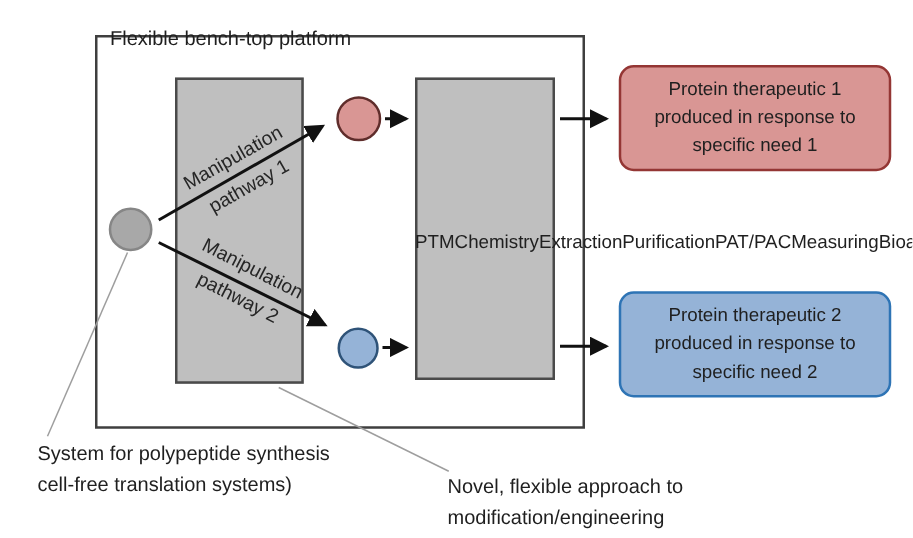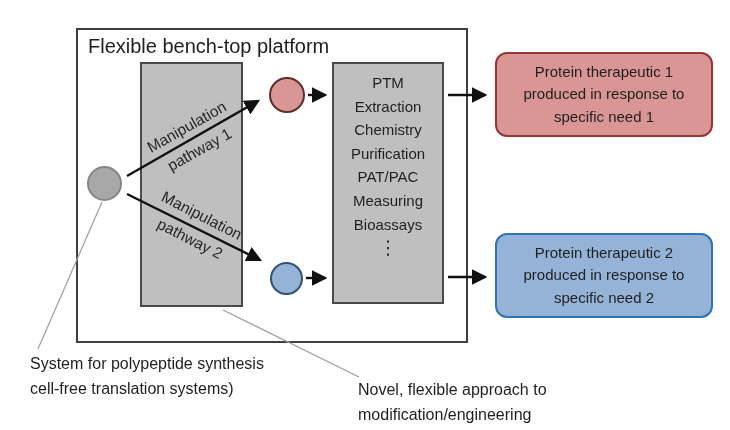--- a/index.html
+++ b/index.html
@@ -8,33 +8,33 @@
     font-family:"Liberation Sans", sans-serif; color:#1f1f1f; overflow:hidden;
   }
   .abs { position:absolute; }
 
   
   #platform-box {
     left:76px; top:28px; width:392px; height:315px;
     border:2px solid #3f3f3f; background:transparent; box-sizing:border-box;
   }
   #platform-title {
-    left:88px; top:35px; font-size:20px; white-space:nowrap;
+    left:88px; top:23px; font-size:16px; white-space:nowrap;
   }
 
   
   .gray-box {
     background:#bfbfbf; border:2px solid #4a4a4a; box-sizing:border-box;
   }
   #manipulation-box { left:140px; top:62px; width:103px; height:245px; }
   #process-box { left:332px; top:62px; width:112px; height:242px; }
   #process-steps {
     left:332px; top:62px; width:112px; height:242px;
-    display:flex; flex-direction:column; align-items:center;
-    padding-top:9px; box-sizing:border-box;
+    display:flex; align-items:center;
+    padding-top:21px; box-sizing:border-box;
     font-size:15px; line-height:23.6px; text-align:center;
   }
   .process-step { white-space:nowrap; }
   .process-ellipsis { font-size:19px; line-height:20px; margin-top:2px; color:#2a2a2a; }
 
   
   .circle { border-radius:50%; box-sizing:border-box; }
   #source-circle {
     left:87px; top:166px; width:35px; height:35px;
     background:#a8a8a8; border:2px solid #868686;
@@ -77,22 +77,22 @@
 
 <div id="canvas">
 
   <div class="abs" id="platform-box"></div>
   <div class="abs" id="platform-title">Flexible bench-top platform</div>
 
   <div class="abs gray-box" id="manipulation-box"></div>
   <div class="abs gray-box" id="process-box"></div>
   <div class="abs" id="process-steps">
     <div class="process-step">PTM</div>
+    <div class="process-step">Chemistry</div>
     <div class="process-step">Extraction</div>
-    <div class="process-step">Chemistry</div>
     <div class="process-step">Purification</div>
     <div class="process-step">PAT/PAC</div>
     <div class="process-step">Measuring</div>
     <div class="process-step">Bioassays</div>
     <div class="process-ellipsis">⋮</div>
   </div>
 
   <div class="abs circle" id="source-circle"></div>
   <div class="abs circle" id="pathway1-circle"></div>
   <div class="abs circle" id="pathway2-circle"></div>

